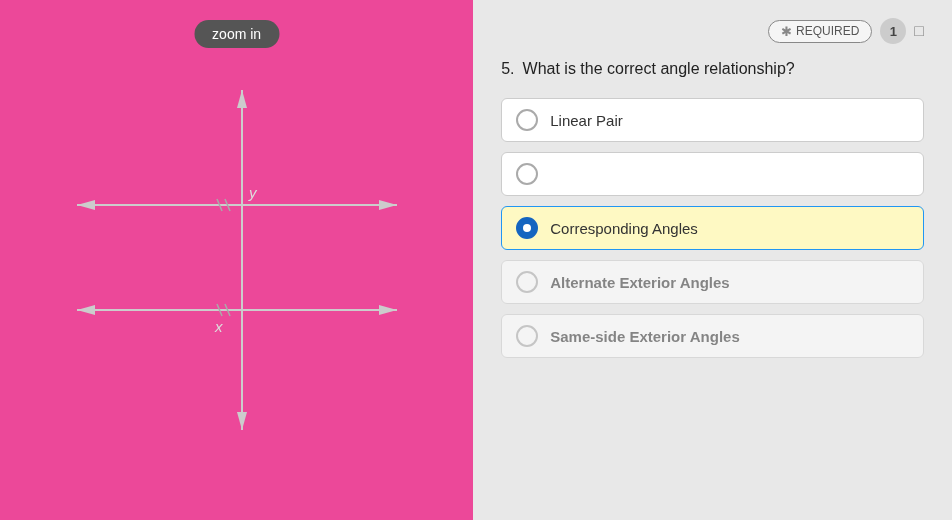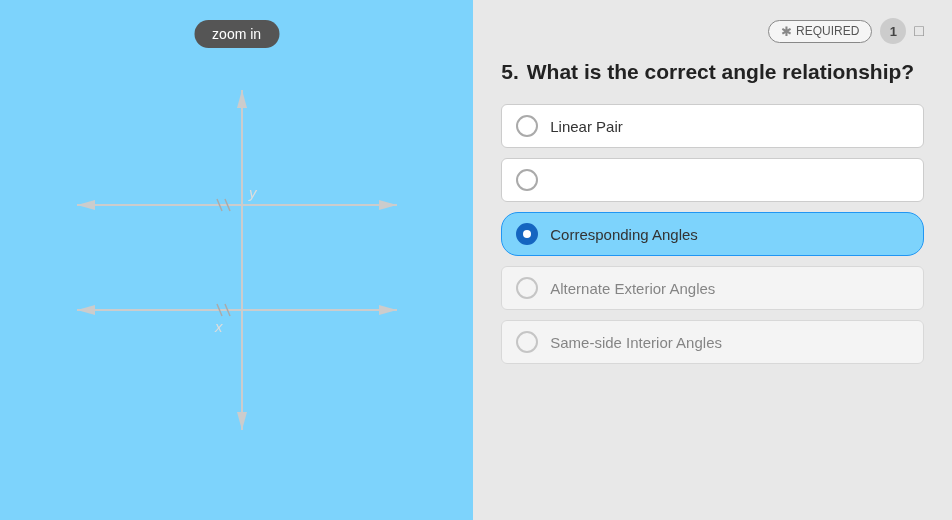--- a/index.html
+++ b/index.html
@@ -9,21 +9,21 @@
       height: 520px;
       background: #2a2a3a;
       font-family: Arial, sans-serif;
       display: flex;
       overflow: hidden;
     }
 
     .left-panel {
       width: 488px;
       height: 520px;
-      background: #7dd3fc;
+      background: #ec4899;
       position: relative;
       display: flex;
       align-items: center;
       justify-content: center;
     }
 
     .zoom-in-btn {
       position: absolute;
       top: 20px;
       left: 50%;
@@ -97,22 +97,22 @@
       color: #444;
     }
 
     .copy-icon {
       font-size: 16px;
       color: #888;
       cursor: pointer;
     }
 
     .question-text {
-      font-size: 21px;
-      font-weight: bold;
+      font-size: 16px;
+      font-weight: normal;
       color: #222;
       margin-bottom: 20px;
     }
 
     .question-number {
       margin-right: 8px;
     }
 
     .options-list {
       display: flex;
@@ -127,22 +127,21 @@
       gap: 12px;
       background: #fff;
       border: 1.5px solid #ccc;
       border-radius: 6px;
       padding: 10px 14px;
       cursor: pointer;
     }
 
     .option-item.selected {
       border-color: #2196F3;
-      background: #7dd3fc;
-      border-radius: 17px;
+      background: #fef9c3;
     }
 
     .radio-circle {
       width: 22px;
       height: 22px;
       border-radius: 50%;
       border: 2px solid #aaa;
       display: flex;
       align-items: center;
       justify-content: center;
@@ -162,20 +161,21 @@
       border-radius: 50%;
     }
 
     .option-label {
       font-size: 15px;
       color: #333;
     }
 
     .option-item.faded {
       opacity: 0.55;
+      font-weight: bold;
     }
   </style>
 </head>
 <body>
 
 <div class="left-panel">
   <button class="zoom-in-btn">zoom in</button>
 
   <div class="geometry-canvas">
     <svg class="geo-svg" viewBox="0 0 380 360" xmlns="http://www.w3.org/2000/svg">
@@ -238,17 +238,17 @@
       <div class="option-item selected">
         <div class="radio-circle selected-radio"></div>
         <span class="option-label">Corresponding Angles</span>
       </div>
       <div class="option-item faded">
         <div class="radio-circle"></div>
         <span class="option-label">Alternate Exterior Angles</span>
       </div>
       <div class="option-item faded">
         <div class="radio-circle"></div>
-        <span class="option-label">Same-side Interior Angles</span>
+        <span class="option-label">Same-side Exterior Angles</span>
       </div>
     </div>
 
 </div>
 
 </body></html>

